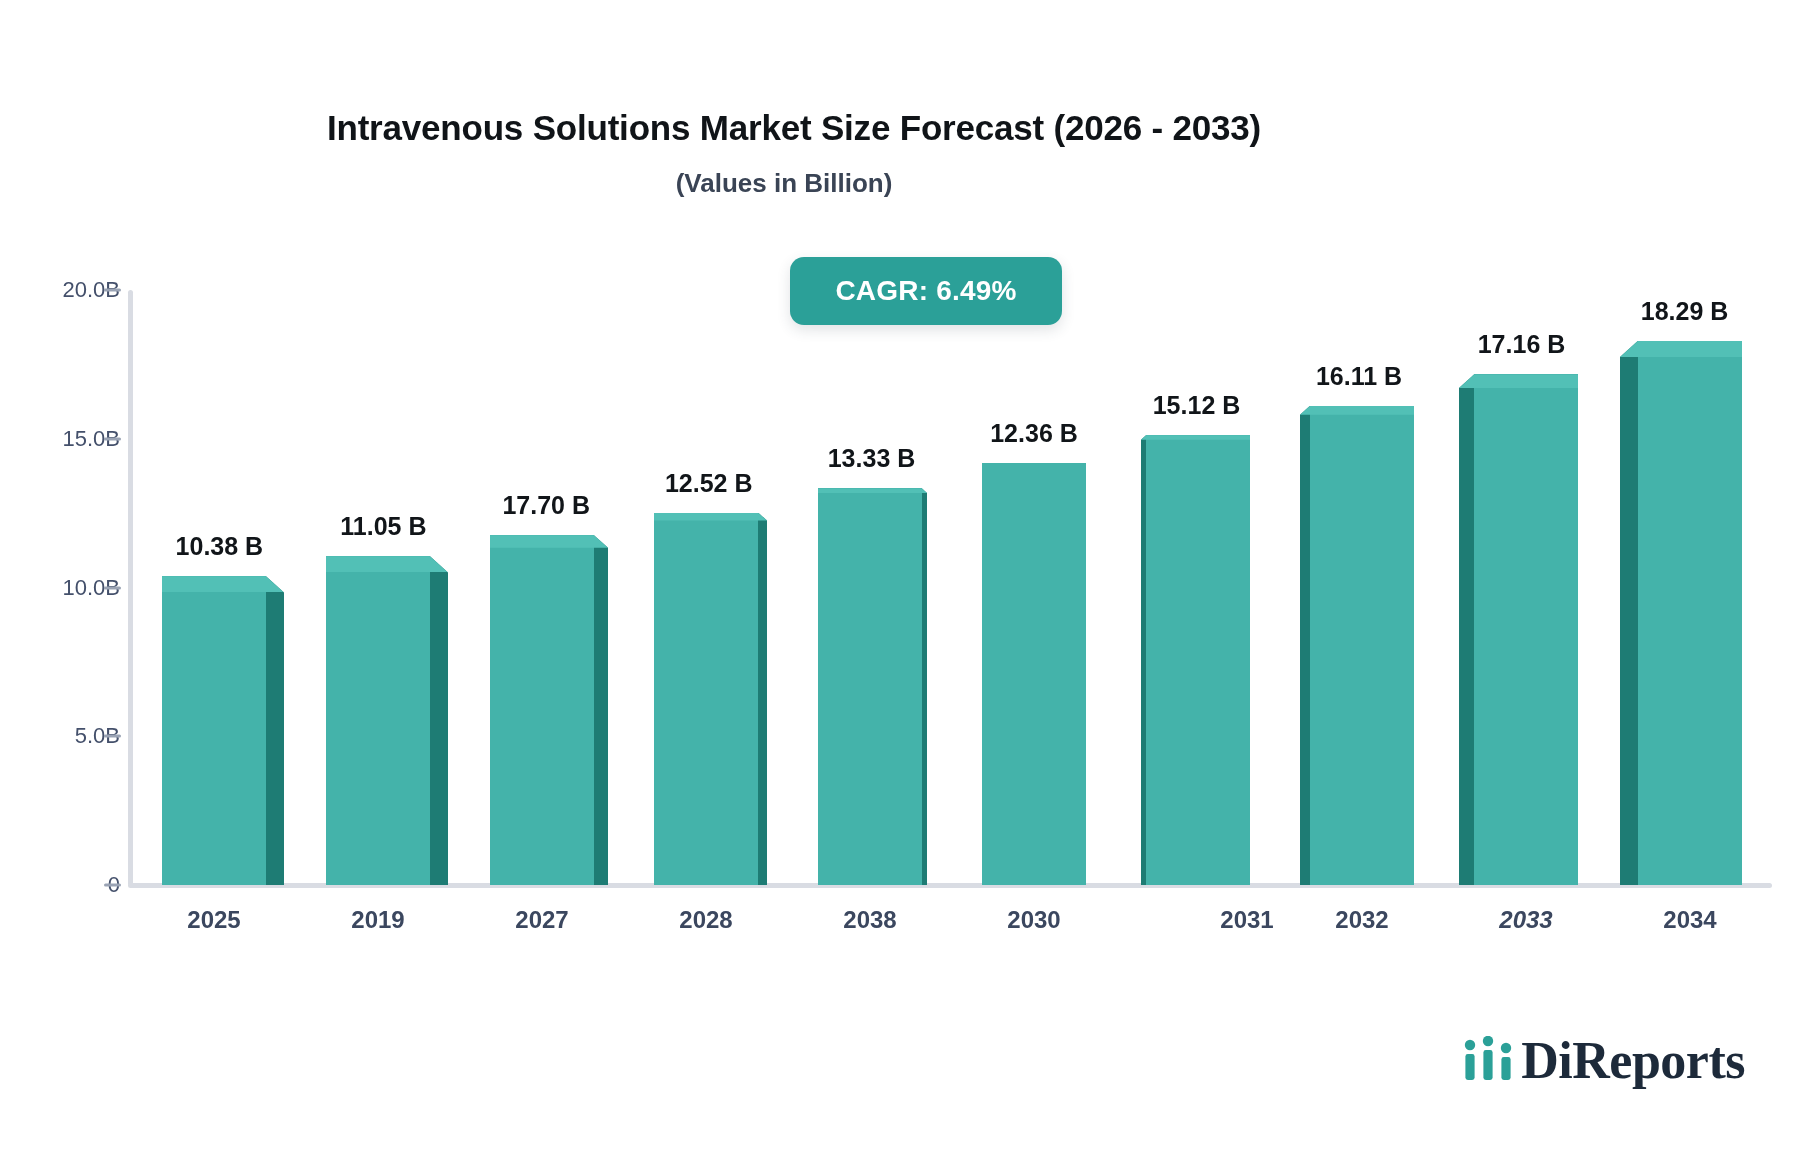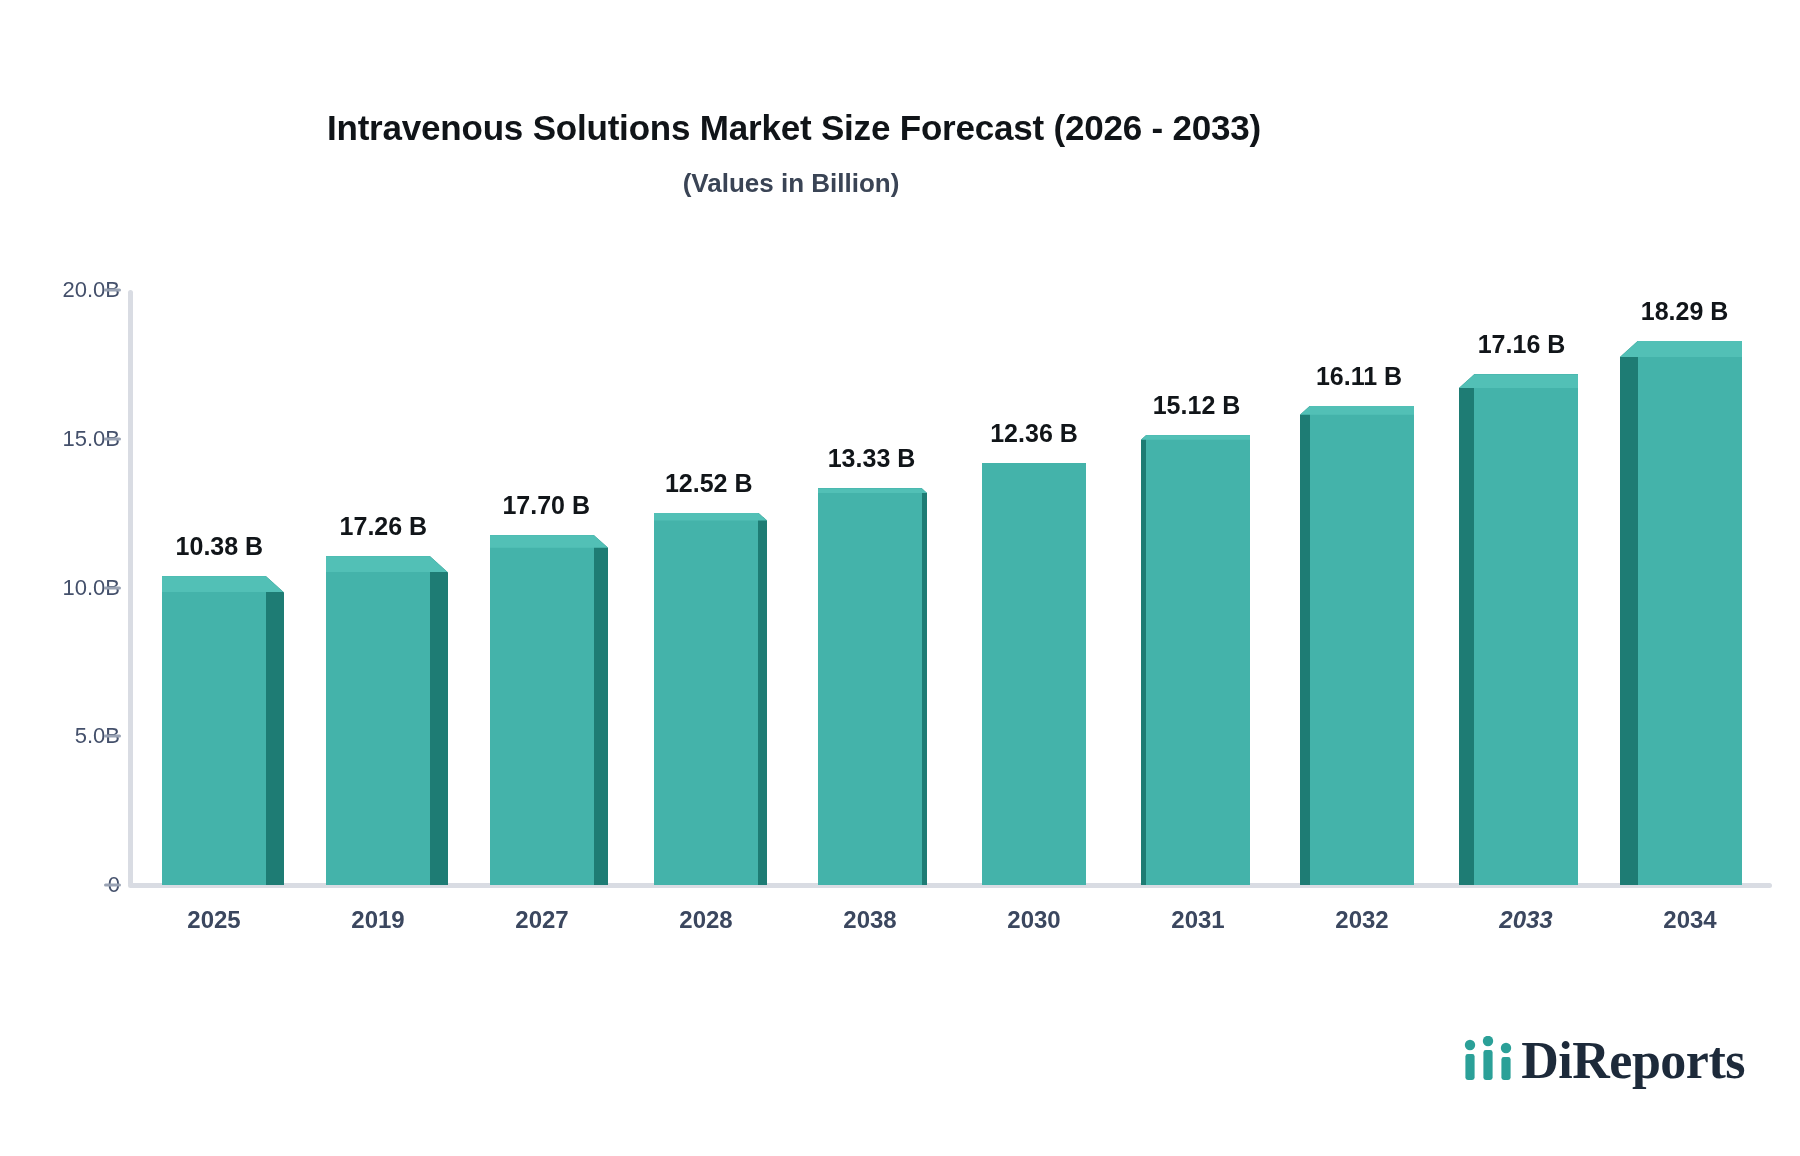--- a/index.html
+++ b/index.html
@@ -40,21 +40,20 @@
   #subtitle {
     position: absolute;
     left: 0;
     top: 168px;
     width: 1568px;
     text-align: center;
     font-size: 26px;
     font-weight: 700;
     color: #3a4455;
     white-space: nowrap;
-    margin-left: 7px;
   }
 
   
   #cagr-badge {
     position: absolute;
     left: 790px;
     top: 257px;
     width: 272px;
     height: 68px;
     border-radius: 14px;
@@ -176,20 +175,21 @@
 </style>
 </head>
 <body>
 
 <div id="figure">
 
   <div id="title">Intravenous Solutions Market Size Forecast (2026 - 2033)</div>
 
   <div id="subtitle">(Values in Billion)</div>
 
+  <div id="cagr-badge">CAGR: 6.49%</div>
 
   <div id="y-spine"></div>
   <div id="x-spine"></div>
 
   <div id="yaxis">
       <div class="ytick" style="top: 290px;">20.0B</div>
       <div class="ytickmark" style="top: 290px;"></div>
       <div class="ytick" style="top: 438.75px;">15.0B</div>
       <div class="ytickmark" style="top: 438.75px;"></div>
       <div class="ytick" style="top: 587.5px;">10.0B</div>
@@ -249,42 +249,42 @@
         <div class="bar-top" style="width: 122px; height: 16.2px; left: 0px; top: 0px; clip-path: polygon(0% 100%, 14.75% 0%, 100% 0%, 100% 100%);"></div>
       </div>
     </div>
   <div id="xaxis">
       <div class="xtick" style="left: 214px;">2025</div>
       <div class="xtick" style="left: 378px;">2019</div>
       <div class="xtick" style="left: 542px;">2027</div>
       <div class="xtick" style="left: 706px;">2028</div>
       <div class="xtick" style="left: 870px;">2038</div>
       <div class="xtick" style="left: 1034px;">2030</div>
-      <div class="xtick" style="left: 1198px; text-align: center;">2031</div>
+      <div class="xtick" style="left: 1247px; text-align: center;">2031</div>
       <div class="xtick" style="left: 1362px;">2032</div>
       <div class="xtick" style="left: 1526px; font-style: italic;">2033</div>
       <div class="xtick" style="left: 1690px;">2034</div>
     </div>
 
   <div id="logo">
     <span id="logo-mark">
       <svg width="52" height="46" viewBox="0 0 52 46" aria-hidden="true">
         <circle cx="7" cy="9" r="5.2" fill="#2BA098"></circle>
         <circle cx="25" cy="5" r="5.2" fill="#2BA098"></circle>
         <circle cx="43" cy="12" r="5.2" fill="#2BA098"></circle>
         <rect x="2.4" y="18" width="9.2" height="26" rx="2.4" fill="#2BA098"></rect>
         <rect x="20.4" y="14" width="9.2" height="30" rx="2.4" fill="#2BA098"></rect>
         <rect x="38.4" y="21" width="9.2" height="23" rx="2.4" fill="#2BA098"></rect>
       </svg>
     </span>
     <span id="logo-text">DiReports</span>
   </div>
 
 <div class="bar-label" style="left: 219.4px; top: 532.195px;">10.38 B</div>
-    <div class="bar-label" style="left: 383.4px; top: 512.263px;">17.26 B</div>
+    <div class="bar-label" style="left: 383.4px; top: 512.263px;">11.05 B</div>
     <div class="bar-label" style="left: 546.2px; top: 491.14px;">17.70 B</div>
     <div class="bar-label" style="left: 708.7px; top: 468.53px;">12.52 B</div>
     <div class="bar-label" style="left: 871.5px; top: 444.433px;">13.33 B</div>
     <div class="bar-label" style="left: 1034px; top: 418.55px;">12.36 B</div>
     <div class="bar-label" style="left: 1196.5px; top: 391.18px;">15.12 B</div>
     <div class="bar-label" style="left: 1359px; top: 361.728px;">16.11 B</div>
     <div class="bar-label" style="left: 1521.5px; top: 330.49px;">17.16 B</div>
     <div class="bar-label" style="left: 1684.6px; top: 296.873px;">18.29 B</div>
   </div>
 

